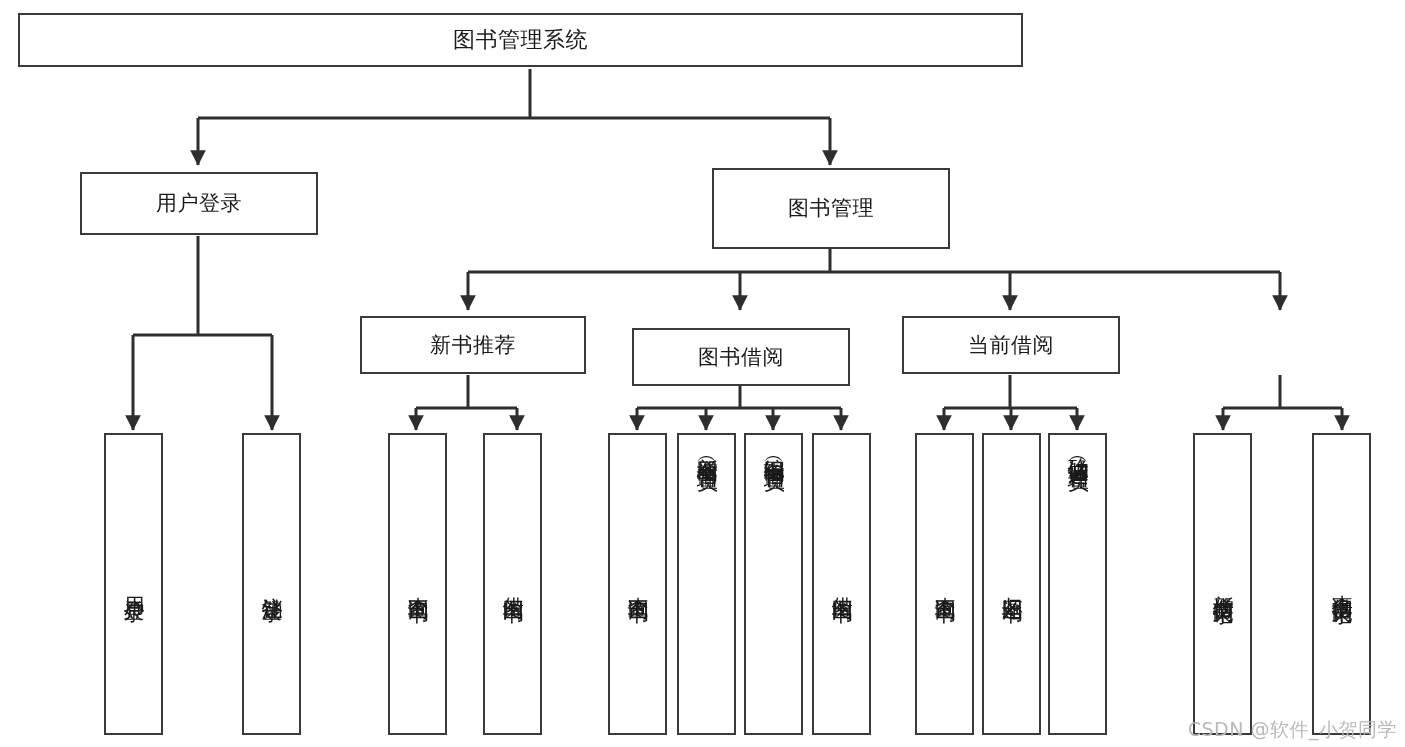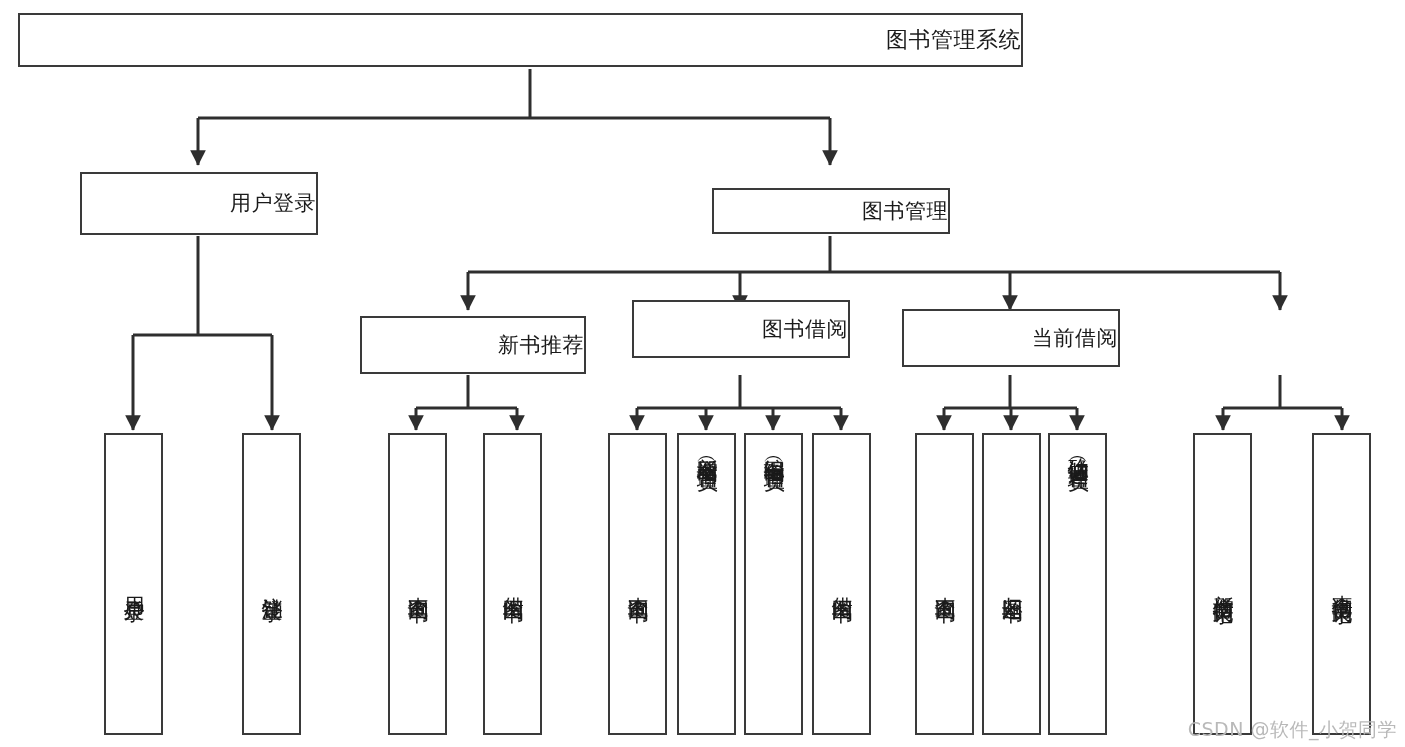--- a/index.html
+++ b/index.html
@@ -26,21 +26,21 @@
     height: 747px;
     pointer-events: none;
   }
   .node {
     position: absolute;
     box-sizing: border-box;
     background: #ffffff;
     border: 2px solid #3a3a3a;
     display: flex;
     align-items: center;
-    justify-content: flex-end;
+    justify-content: center;
     color: #1a1a1a;
   }
   .node.level-0 {
     border-width: 2px;
   }
   .node-label {
     display: block;
     text-align: center;
     line-height: 1.18;
     white-space: nowrap;
@@ -137,33 +137,33 @@
   </svg>
 
   <div class="node level-0 horizontal" style="left:18px; top:13px; width:1005px; height:54px;">
     <span class="node-label">图书管理系统</span>
   </div>
 
   <div class="node level-1 horizontal" style="left:80px; top:172px; width:238px; height:63px;">
     <span class="node-label">用户登录</span>
   </div>
 
-  <div class="node level-1 horizontal" style="left:712px; top:188px; width:238px; height:46px;">
+  <div class="node level-1 horizontal" style="left:712px; top:168px; width:238px; height:81px;">
     <span class="node-label">图书管理</span>
   </div>
 
   <div class="node level-2 horizontal" style="left:360px; top:316px; width:226px; height:58px;">
     <span class="node-label">新书推荐</span>
   </div>
 
-  <div class="node level-2 horizontal" style="left:632px; top:300px; width:218px; height:58px;">
+  <div class="node level-2 horizontal" style="left:632px; top:328px; width:218px; height:58px;">
     <span class="node-label">图书借阅</span>
   </div>
 
-  <div class="node level-2 horizontal" style="left:902px; top:309px; width:218px; height:58px;">
+  <div class="node level-2 horizontal" style="left:902px; top:316px; width:218px; height:58px;">
     <span class="node-label">当前借阅</span>
   </div>
 
 
   <div class="node leaf vertical centered" style="left:104px; top:433px; width:59px; height:302px;">
     <span class="node-label">用户登录</span>
   </div>
 
   <div class="node leaf vertical centered" style="left:242px; top:433px; width:59px; height:302px;">
     <span class="node-label">注销登录</span>

